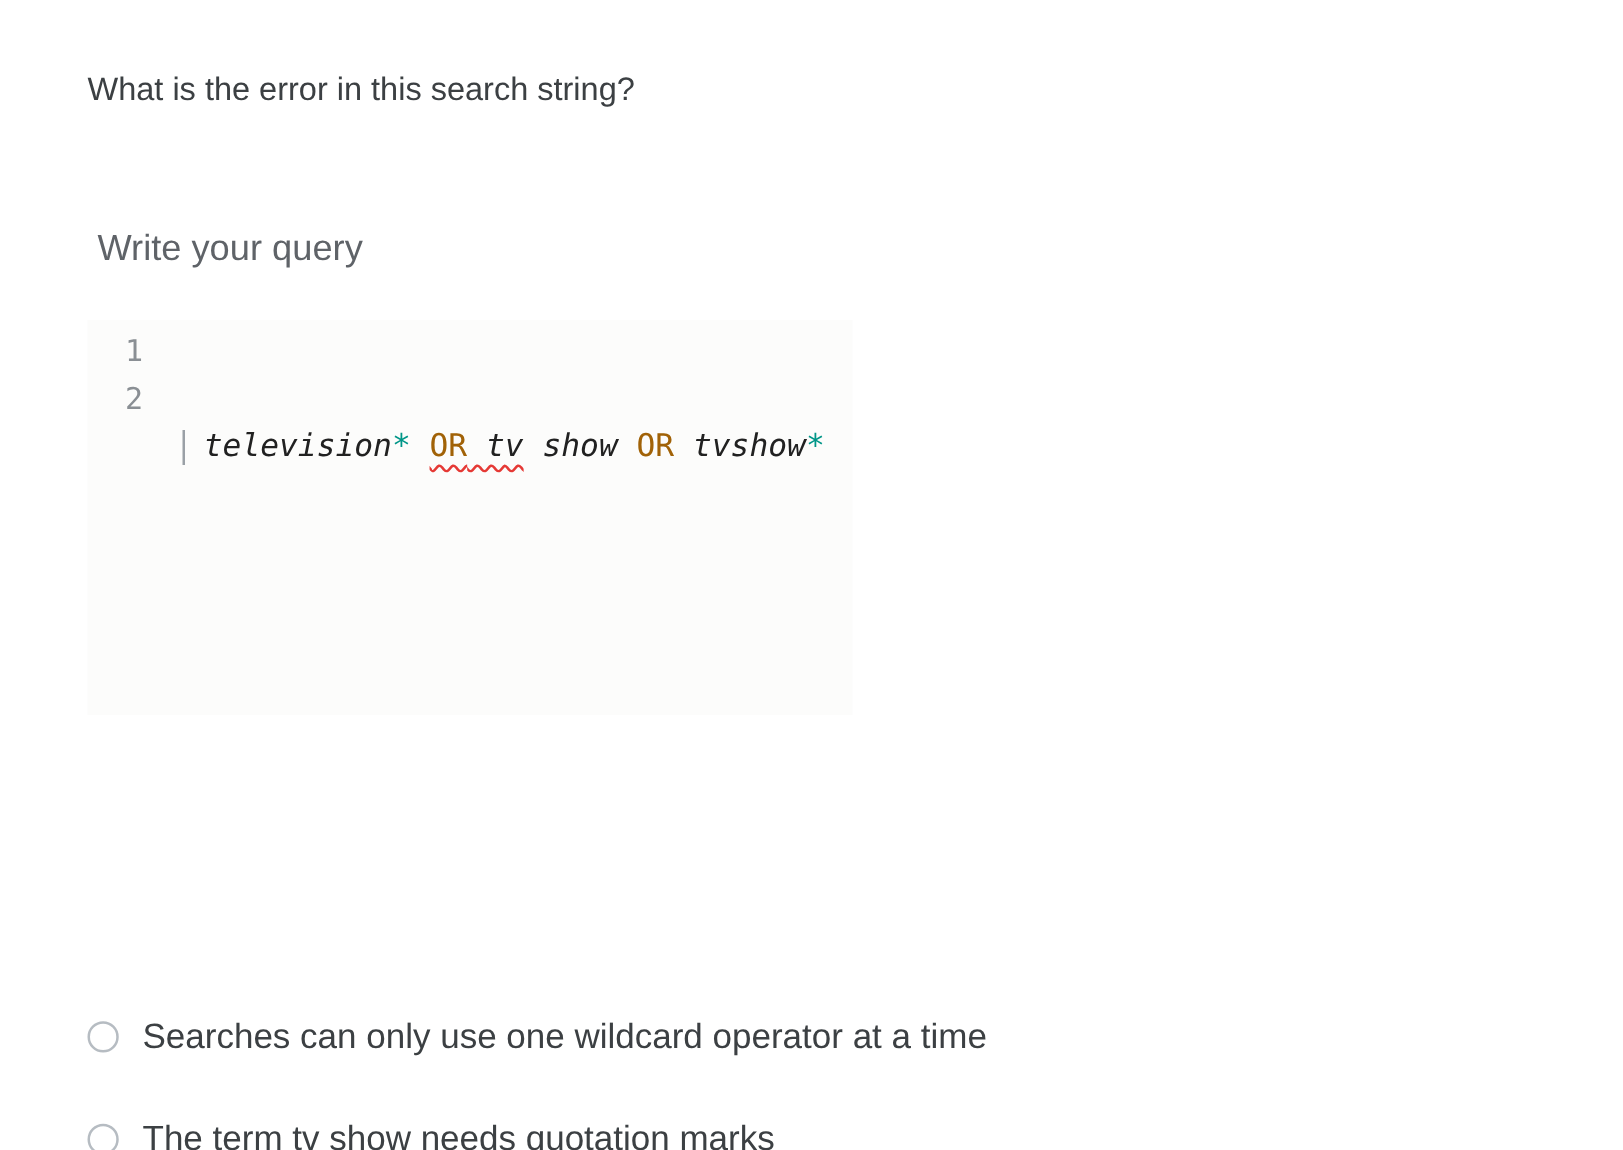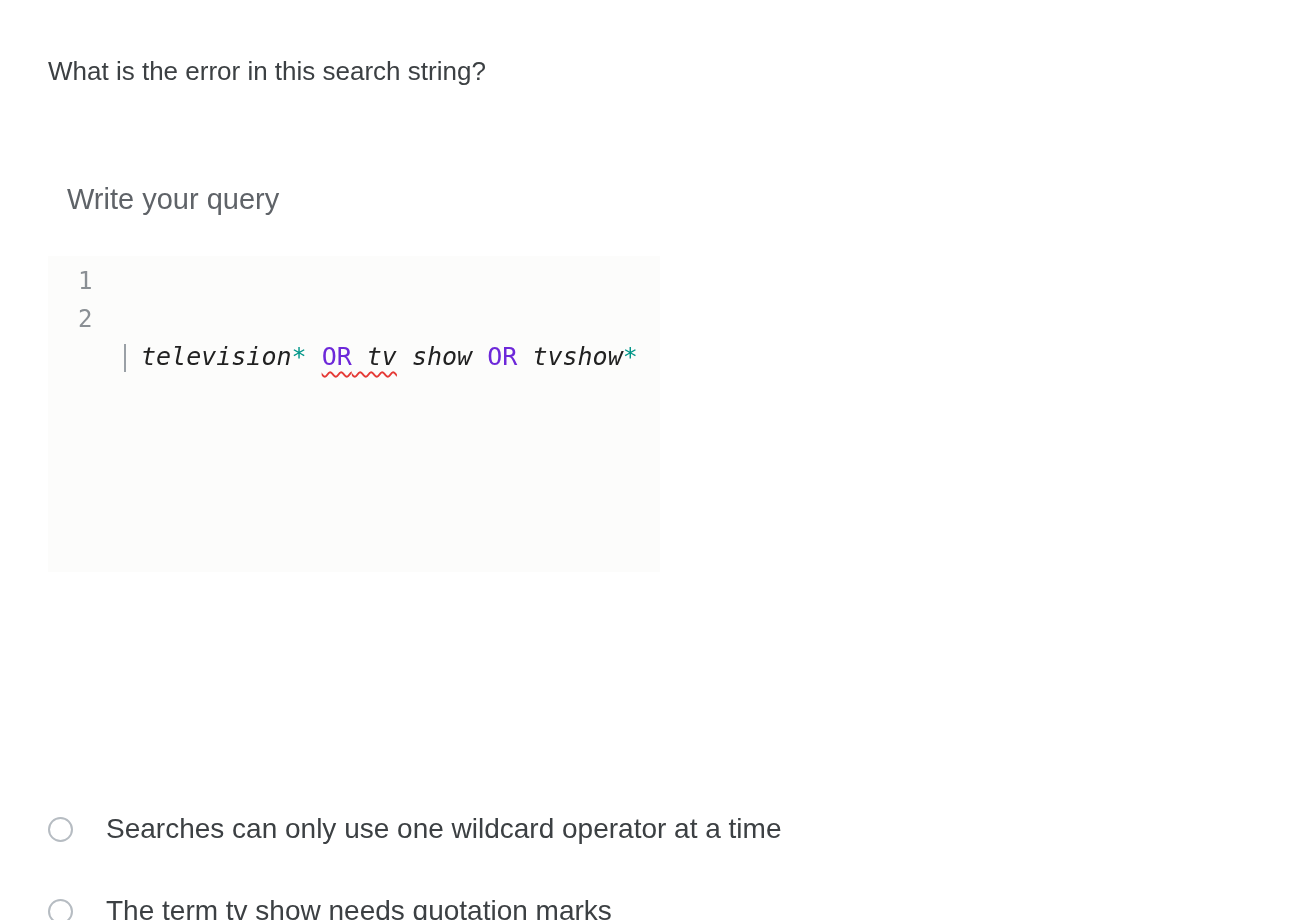--- a/index.html
+++ b/index.html
@@ -3,30 +3,30 @@
 <meta charset="utf-8">
 <style>
   * { box-sizing: border-box; margin: 0; padding: 0; }
   html, body {
     width: 1298px; height: 920px;
     background: #ffffff;
     font-family: "Liberation Sans", sans-serif;
     color: #3c4043;
     overflow: hidden;
   }
-  .page { padding: 56px 70px 0 48px; width: 1164px; height: 920px; }
+  .page { padding: 56px 70px 0 70px; width: 1164px; height: 920px; }
 
   .question {
     font-size: 26px;
     line-height: 30px;
     color: #3c4043;
   }
 
   .editor-label {
-    margin: 96px 0 0 19px;
+    margin: 96px 0 0 8px;
     font-size: 29px;
     line-height: 34px;
     color: #5f6368;
   }
 
   .editor {
     margin-top: 40px;
     display: flex;
     width: 612px;
     background: #fcfcfb;
@@ -51,21 +51,21 @@
   }
   .code-line { min-height: 38px; }
   .caret {
     display: inline-block;
     width: 2px; height: 28px;
     background: #9aa0a6;
     margin-right: 15px;
     vertical-align: middle;
   }
   .t-term { color: #212121; font-style: italic; }
-  .t-op   { color: #6d28d9; }
+  .t-op   { color: #a16207; }
   .t-wild { color: #009688; }
   .err {
     text-decoration: underline;
     text-decoration-style: wavy;
     text-decoration-color: #e53935;
     text-decoration-thickness: 1.5px;
     text-underline-offset: 6px;
   }
 
   .options { margin-top: 240px; }
@@ -76,21 +76,21 @@
   .option + .option { margin-top: 48px; }
   .radio {
     width: 25px; height: 25px;
     border: 2.5px solid #b6bcc2;
     border-radius: 50%;
     background: #ffffff;
     flex-shrink: 0;
     cursor: pointer;
   }
   .option-label {
-    margin-left: 33px;
+    margin-left: 19px;
     font-size: 28px;
     line-height: 34px;
     color: #3c4043;
   }
 </style>
 </head>
 <body>
 
 <div class="page">
 

